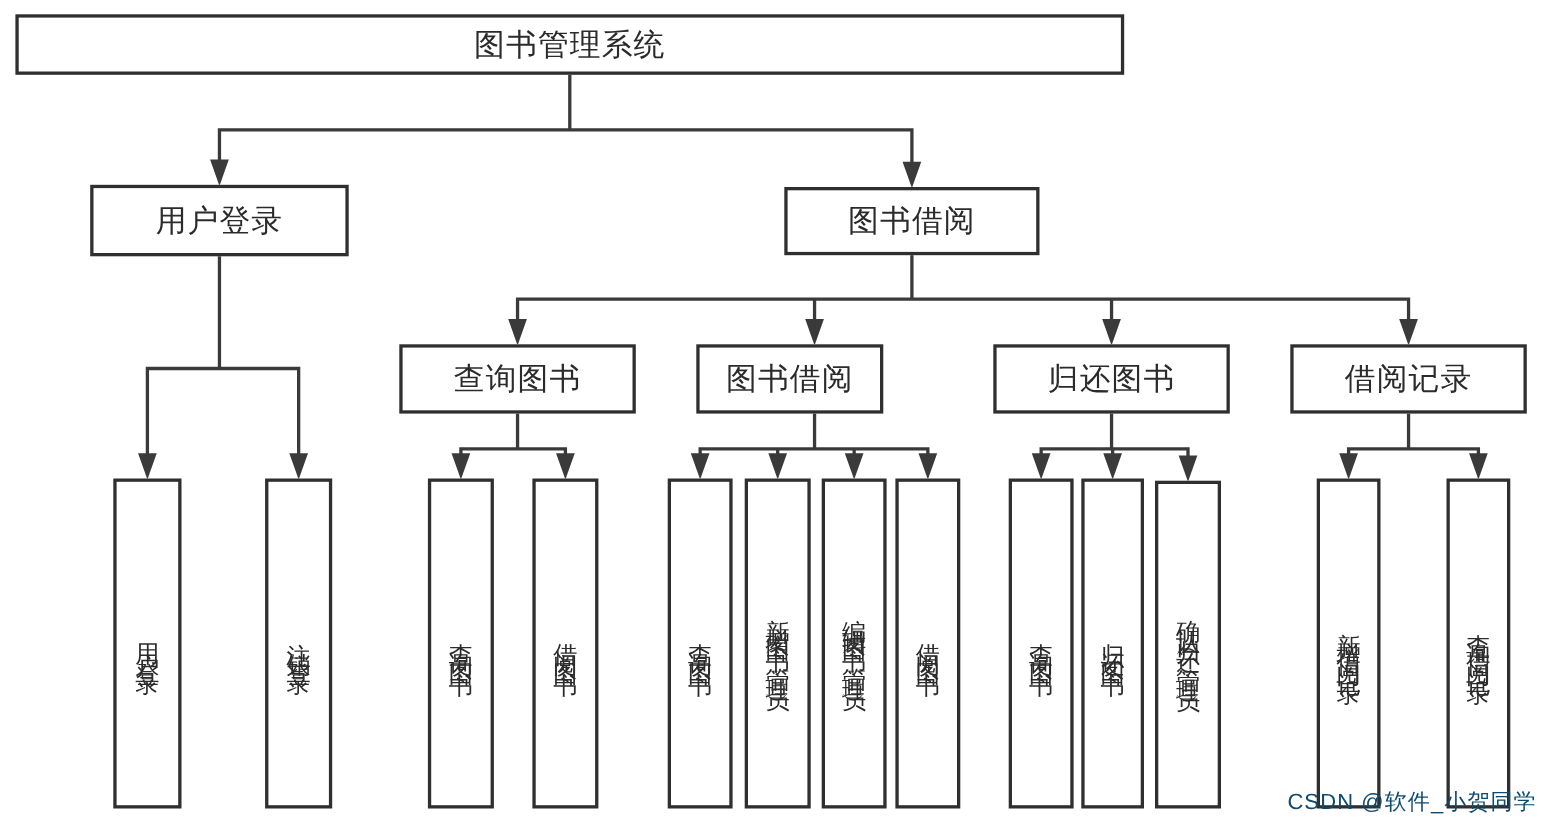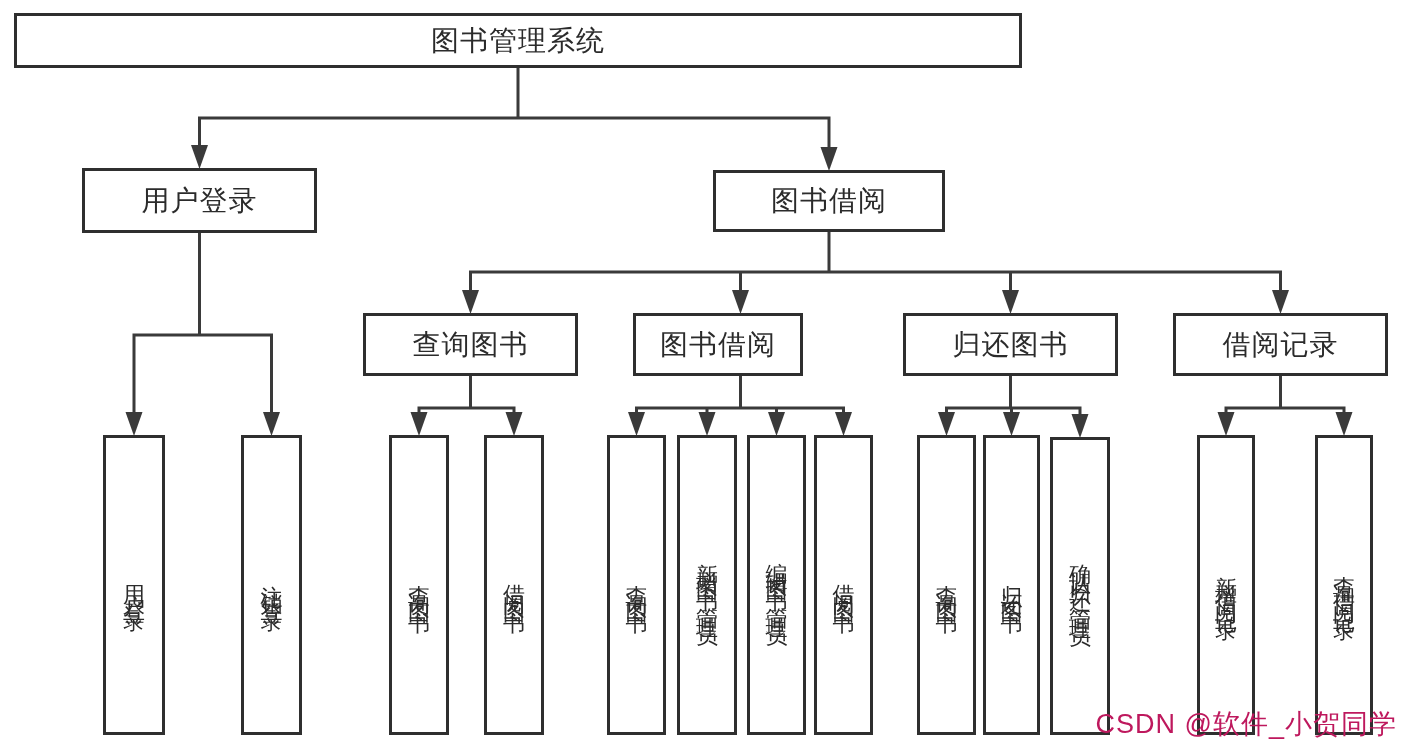--- a/index.html
+++ b/index.html
@@ -35,23 +35,23 @@
     writing-mode: vertical-rl;
     font-size: 22px;
     line-height: 1;
     letter-spacing: 9px;
     white-space: nowrap;
   }
   .watermark {
     position: absolute;
     right: 8px;
     bottom: 5px;
-    font-size: 27px;
+    font-size: 20px;
     letter-spacing: 1px;
-    color: #be185d;
+    color: #0c4a6e;
     white-space: nowrap;
   }
 </style>
 </head>
 <body>
 
 <div class="stage">
   <svg id="connectors" viewBox="0 0 1405 747">
       <path d="M518 68V118 M199.5 118H829 M199.5 118V150 M829 118V152 M199.5 233V335 M134 335H271.5 M134 335V417 M271.5 335V417 M829 232V272 M470.5 272H1280.5 M470.5 272V295 M740.5 272V295 M1010.5 272V295 M1280.5 272V295 M470.5 376V408 M419 408H514 M419 408V417 M514 408V417 M740.5 376V408 M636.5 408H843.5 M636.5 408V417 M707 408V417 M776.5 408V417 M843.5 408V417 M1010.5 376V408 M946.5 408H1080 M946.5 408V417 M1011.5 408V417 M1080 408V419 M1280.5 376V408 M1226 408H1344 M1226 408V417 M1344 408V417" fill="none" stroke="#3a3a3a" stroke-width="3" stroke-linecap="square"></path>
       <polygon points="191,145 208,145 199.5,169" fill="#3a3a3a"></polygon>

